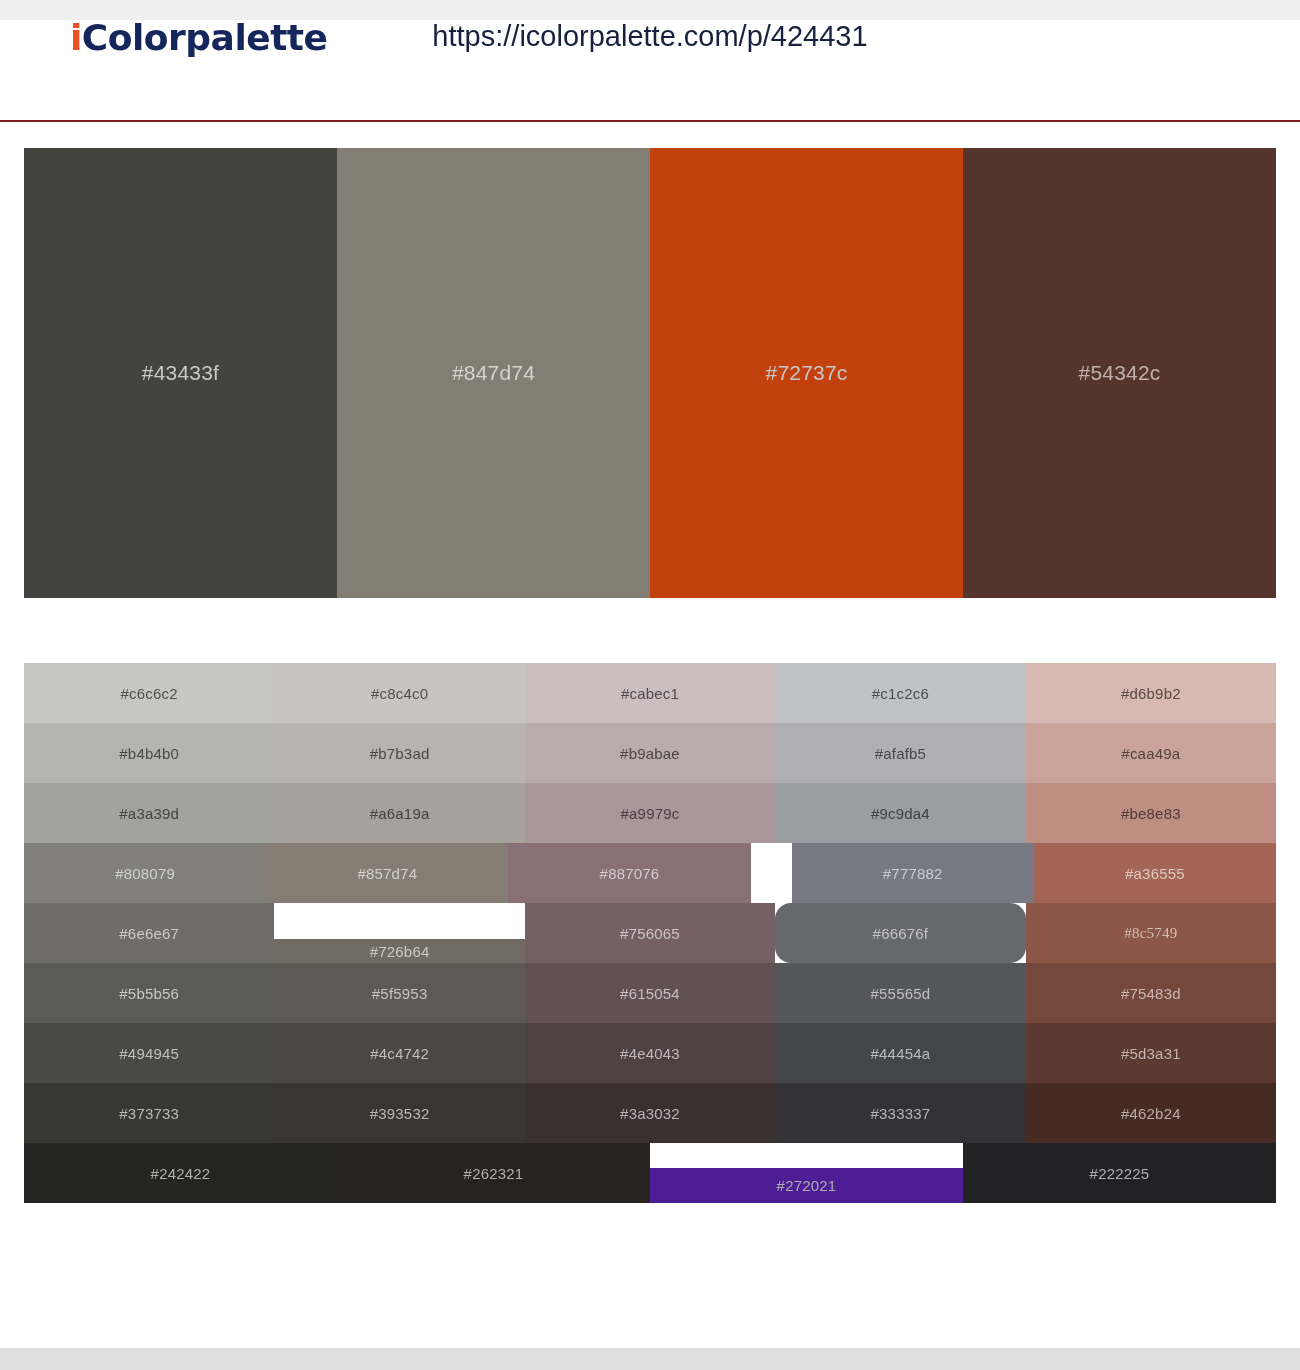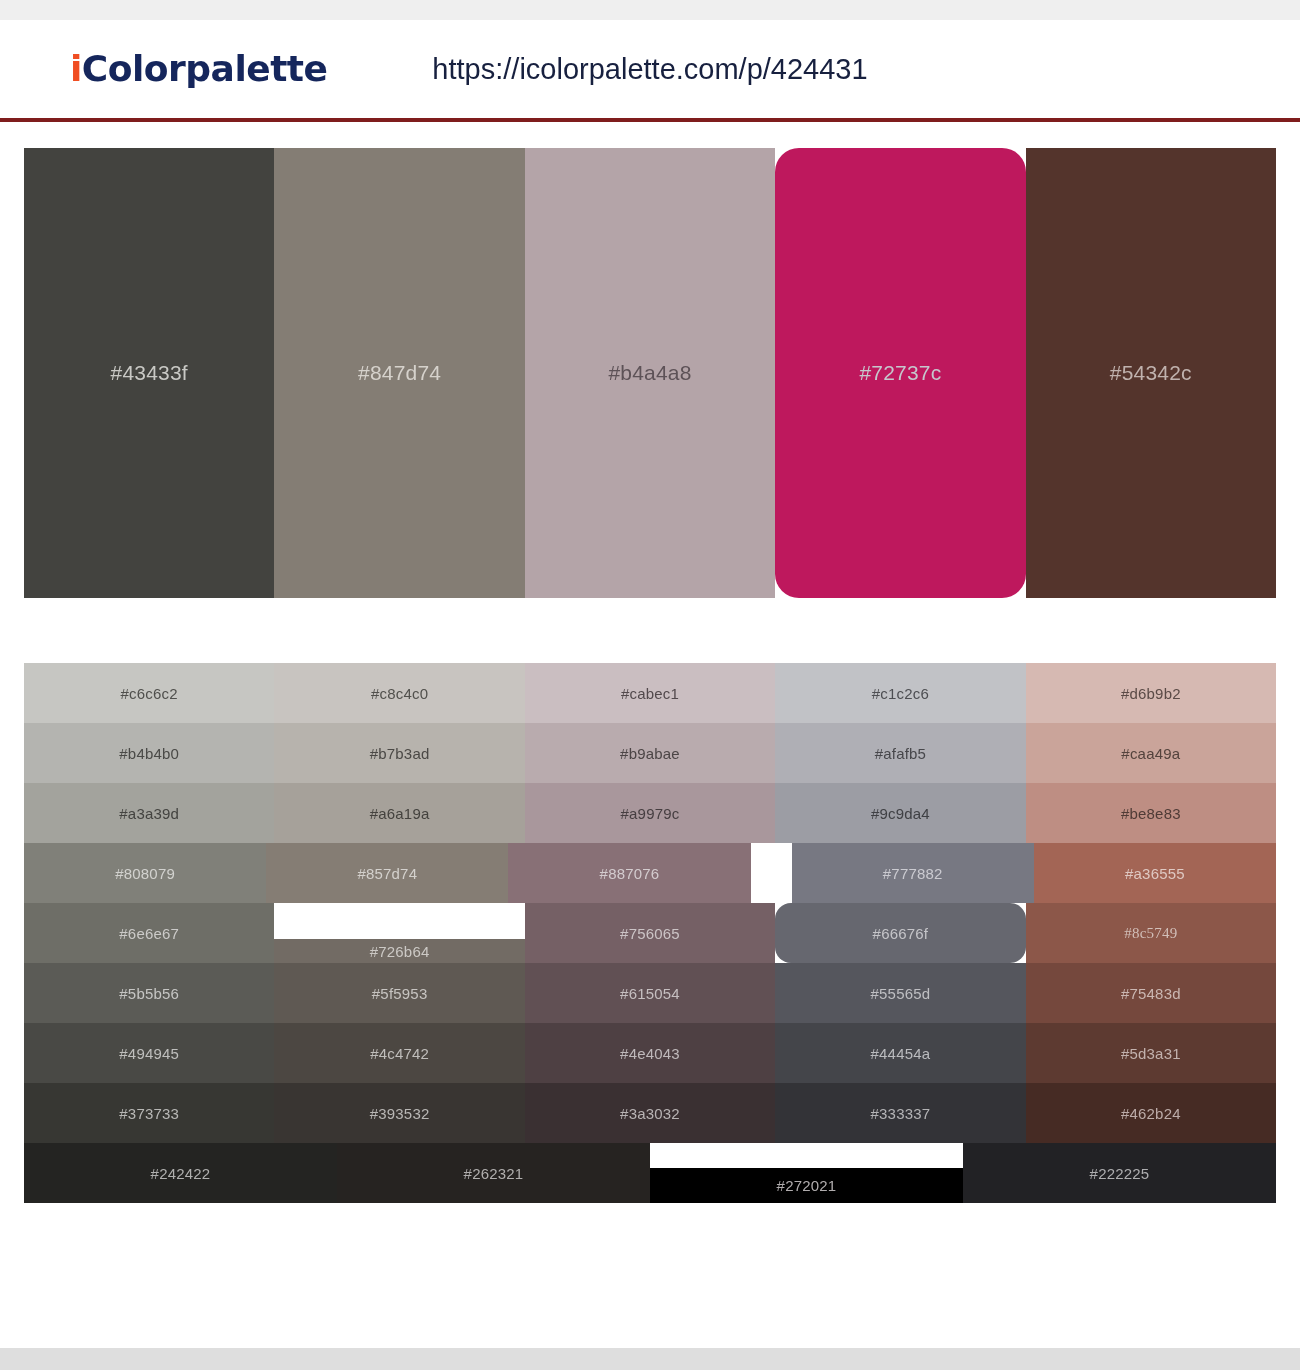--- a/index.html
+++ b/index.html
@@ -21,24 +21,23 @@
   .top-band {
     height: 20px;
     background: #efefef;
     width: 100%;
   }
 
   
   .header {
     height: 102px;
     background: #ffffff;
-    border-bottom: 4px solid #7f1d1d;
-    display: flex;
-    align-items: center;
-    padding: 17px 70px;
+    border-bottom: 2px solid #7f1d1d;
+    display: flex;
+    padding: 0 70px;
     position: relative;
   }
   .logo {
     font-size: 36px;
     font-weight: bold;
     letter-spacing: -0.5px;
     line-height: 1;
     white-space: nowrap;
     font-family: "DejaVu Sans", sans-serif;
   }
@@ -129,24 +128,21 @@
   </div>
 </div>
 
 <div class="swatch-strip" id="swatch-strip">
     <div class="swatch" style="background: rgb(67, 67, 63);">
       <span class="swatch-label" style="color: rgb(201, 201, 197);">#43433f</span>
     </div>
     <div class="swatch" style="background: rgb(132, 125, 116);">
       <span class="swatch-label" style="color: rgb(214, 210, 204);">#847d74</span>
     </div>
-    <div class="swatch" style="background: rgb(180, 164, 168);">
-      <span class="swatch-label" style="color: rgb(93, 82, 87);">#b4a4a8</span>
-    </div>
-    <div class="swatch" style="background: #be185d; border-radius: 24px;">
+    <div class="swatch" style="background: #c2410c;">
       <span class="swatch-label" style="color: rgb(198, 199, 205);">#72737c</span>
     </div>
     <div class="swatch" style="background: rgb(84, 52, 44);">
       <span class="swatch-label" style="color: rgb(192, 178, 174);">#54342c</span>
     </div>
   </div>
 
 <div class="tint-grid" id="tint-grid">
     <div class="tint-row">
       <div class="tint-cell" style="background: rgb(198, 198, 194); color: rgb(79, 79, 76);">#c6c6c2</div>
@@ -200,18 +196,18 @@
     <div class="tint-row">
       <div class="tint-cell" style="background: rgb(55, 55, 51); color: rgb(184, 184, 182);">#373733</div>
       <div class="tint-cell" style="background: rgb(57, 53, 50); color: rgb(185, 183, 181);">#393532</div>
       <div class="tint-cell" style="background: rgb(58, 48, 50); color: rgb(184, 179, 180);">#3a3032</div>
       <div class="tint-cell" style="background: rgb(51, 51, 55); color: rgb(180, 180, 182);">#333337</div>
       <div class="tint-cell" style="background: rgb(70, 43, 36); color: rgb(188, 172, 169);">#462b24</div>
     </div>
     <div class="tint-row">
       <div class="tint-cell" style="background: rgb(36, 36, 34); color: rgb(176, 176, 175);">#242422</div>
       <div class="tint-cell" style="background: rgb(38, 35, 33); color: rgb(177, 175, 174);">#262321</div>
-      <div class="tint-cell" style="background: #000000; color: rgb(177, 173, 174); margin-top: 25px;">#272021</div>
+      <div class="tint-cell" style="background: #4c1d95; color: rgb(177, 173, 174); margin-top: 25px;">#272021</div>
       <div class="tint-cell" style="background: rgb(34, 34, 37); color: rgb(174, 174, 176);">#222225</div>
     </div>
   </div>
 
 <div class="bottom-band"></div>
 
 </body></html>

